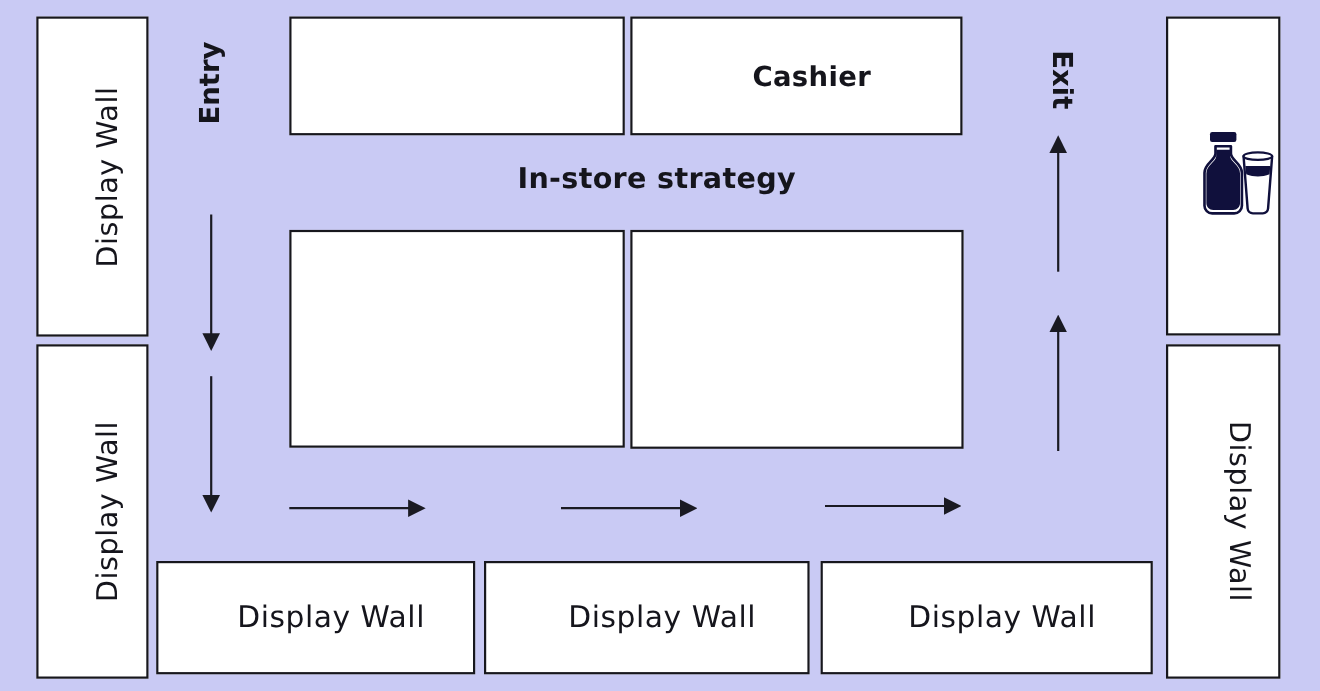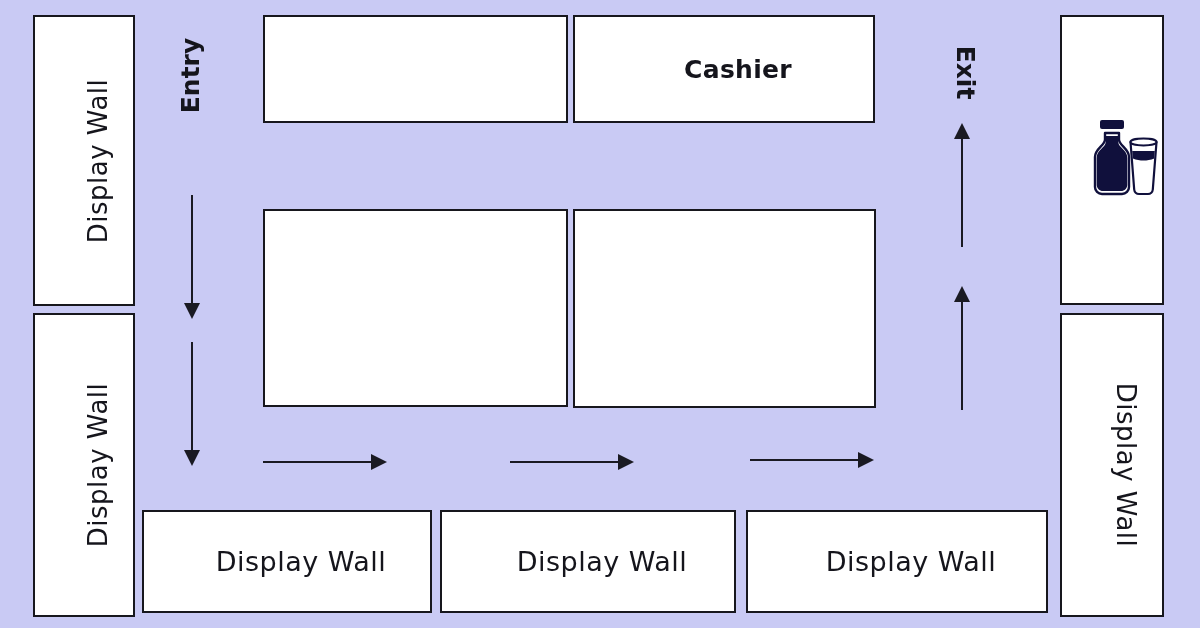--- a/index.html
+++ b/index.html
@@ -90,20 +90,21 @@
   </svg>
   <svg class="arrow" style="left:185px;top:341px;" width="14" height="130">
     <line x1="7" y1="1" x2="7" y2="121" marker-end="url(#ah)"></line>
   </svg>
 
   <div class="box" style="left:263px;top:15px;width:305px;height:108px;"></div>
   <div class="box" style="left:573px;top:15px;width:302px;height:108px;">
     <span class="cashier-text">Cashier</span>
   </div>
 
+  <div class="title">In-store strategy</div>
 
   <div class="box" style="left:263px;top:209px;width:305px;height:198px;"></div>
   <div class="box" style="left:573px;top:209px;width:303px;height:199px;"></div>
 
   <svg class="arrow" style="left:262px;top:455px;" width="130" height="14">
     <line x1="1" y1="7" x2="121" y2="7" marker-end="url(#ah)"></line>
   </svg>
   <svg class="arrow" style="left:509px;top:455px;" width="130" height="14">
     <line x1="1" y1="7" x2="121" y2="7" marker-end="url(#ah)"></line>
   </svg>

